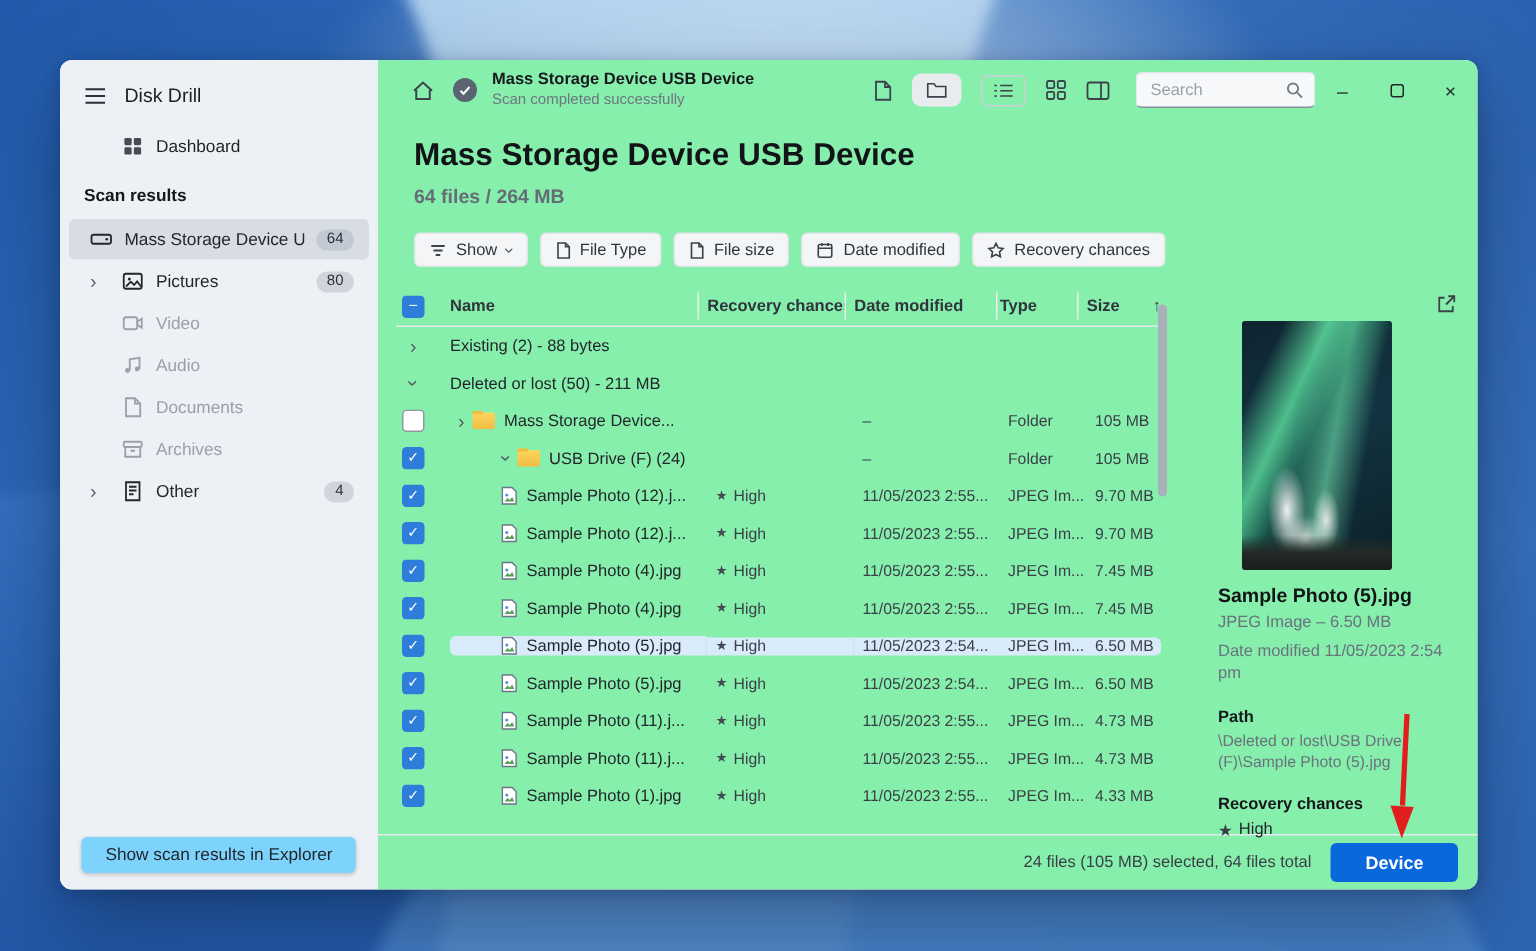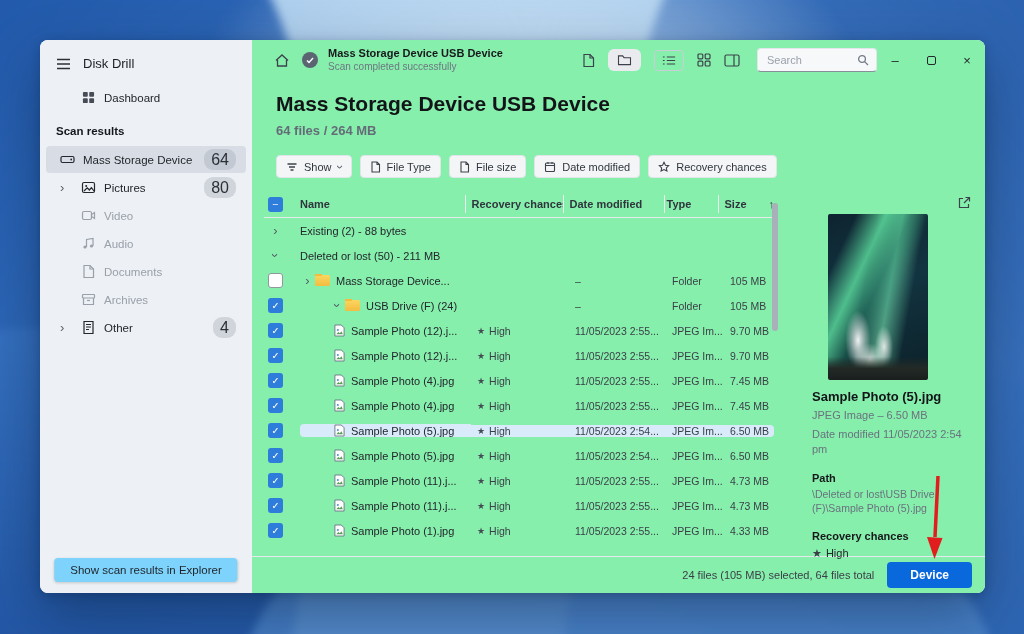--- a/index.html
+++ b/index.html
@@ -20,21 +20,21 @@
 
   
   .sidebar{width:212px;flex-shrink:0;background:#edf0f4;position:relative;padding-top:12px}
   .sb-top{display:flex;align-items:center;gap:12px;padding:4px 16px 12px}
   .app-title{font-weight:normal;font-size:13px;color:#1b1e23}
   .sb-item{display:flex;align-items:center;gap:8px;height:27px;padding:0 10px 0 14px;font-size:11.5px;color:#23262b;margin:1px 6px;border-radius:4px}
   .sb-item.selected{background:#d8dde5}
   .sb-item.disabled{color:#99a0aa}
   .sb-section{font-size:11.5px;font-weight:bold;color:#15181d;padding:13px 16px 8px}
   .sb-label{white-space:nowrap;overflow:hidden;flex:1}
-  .badge{background:#d0d5dc;border-radius:9px;font-size:16px;padding:1.5px 7px;color:#2b2f36;flex-shrink:0}
+  .badge{background:#d0d5dc;border-radius:9px;font-size:10px;padding:1.5px 7px;color:#2b2f36;flex-shrink:0}
   .sb-item.selected .badge{background:#c3c9d2}
   .sbchev{width:13px;font-size:13px;color:#5c636d;flex-shrink:0;line-height:1}
   .sbspace{width:13px;flex-shrink:0}
   .sb-ic{width:15px;height:15px;flex-shrink:0;display:inline-flex;align-items:center;justify-content:center}
   .sb-footer-btn{position:absolute;left:50%;transform:translateX(-50%);bottom:11px;white-space:nowrap;background:#7dd3fc;border:none;border-radius:4px;box-shadow:0 1px 3px rgba(0,0,0,.18);font-size:11.5px;padding:6px 16px;color:#1f2328;font-family:inherit}
 
   
   .main{flex:1;display:flex;flex-direction:column;background:#86efac;min-width:0}
   .titlebar{height:40px;display:flex;align-items:center;padding-left:22px;flex-shrink:0}
   .tb-ic{display:inline-flex;align-items:center;justify-content:center;color:#3c424b}

